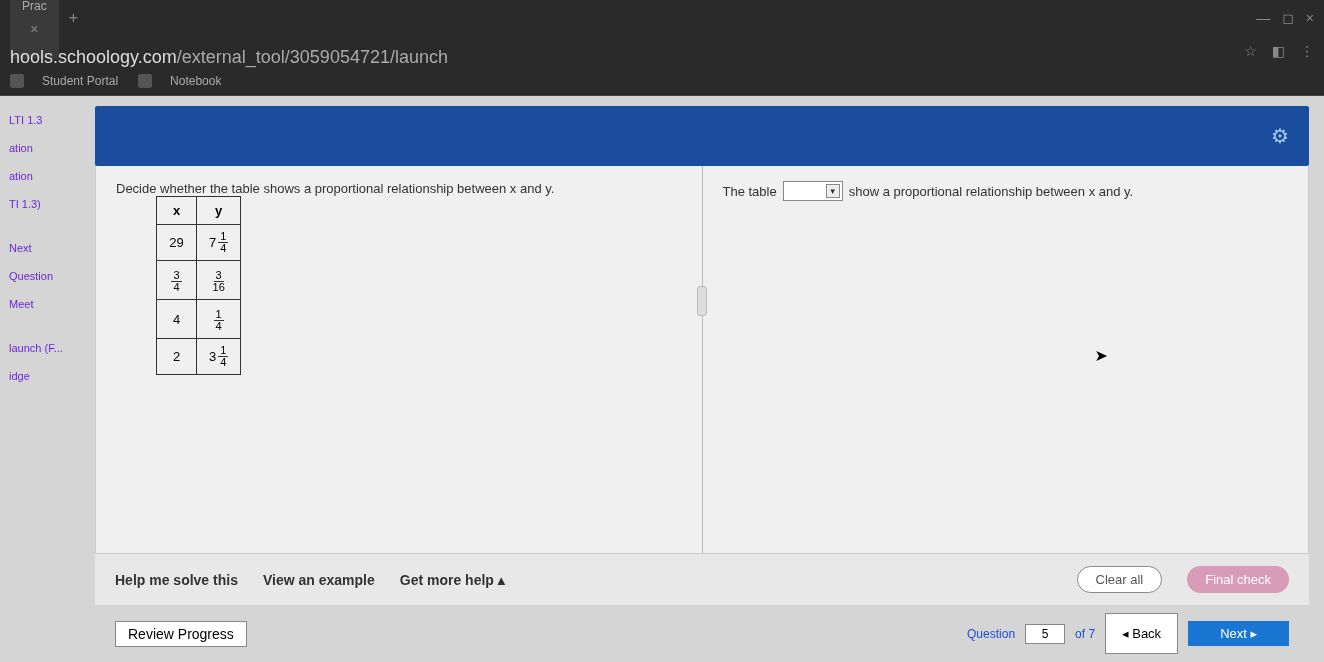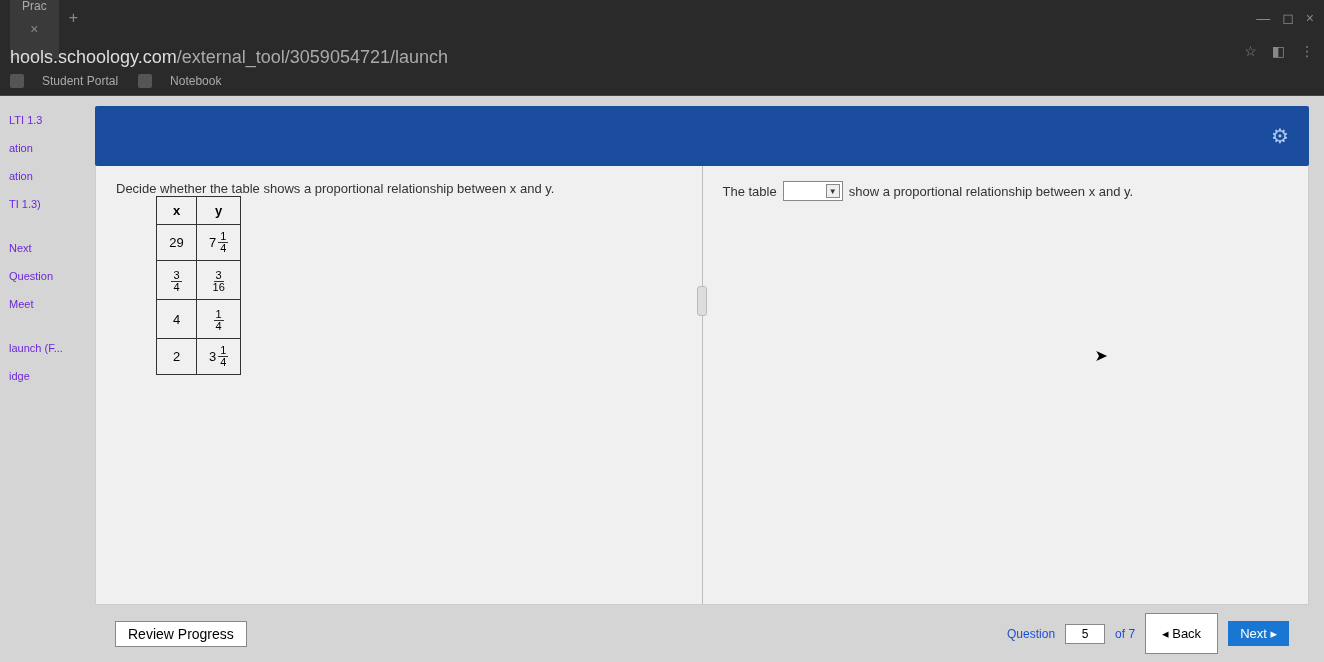--- a/index.html
+++ b/index.html
@@ -58,21 +58,21 @@
 .help-spacer { flex: 1; }
 .clear-btn { border: 1.5px solid #888; background: #fff; color: #555; padding: 5px 18px; border-radius: 15px; font-size: 13px; cursor: pointer; }
 .final-btn { background: #d89bb8; color: #fff; padding: 6px 18px; border-radius: 15px; font-size: 13px; cursor: pointer; border: none; }
 
 .nav-bar { padding: 8px 20px; display: flex; align-items: center; gap: 10px; }
 .review-btn { border: 1px solid #888; background: #fff; padding: 4px 12px; font-size: 14px; }
 .nav-spacer { flex: 1; }
 .q-label { font-size: 12px; color: #1d4ed8; }
 .q-box { border: 1px solid #888; background: #fff; width: 40px; height: 20px; display: inline-flex; align-items: center; justify-content: center; font-size: 12px; }
 .back-btn { border: 1px solid #888; background: #fff; padding: 12px 16px; font-size: 13px; }
-.next-btn { background: #1976d2; color: #fff; padding: 5px 12px; font-size: 13px; border: none; }
+.next-btn { background: #1976d2; color: #fff; padding: 5px 32px; font-size: 13px; border: none; }
 
 .cursor-ptr { position: absolute; right: 200px; top: 180px; font-size: 16px; color: #000; pointer-events: none; }
 </style>
 </head>
 <body>
 
 <div class="browser-chrome">
   <div class="tab">
     <span>Prac</span>
     <span class="tab-close">×</span>
@@ -201,20 +201,30 @@
           <span class="dropdown-box">
             <span class="dropdown-arrow">▼</span>
           </span>
           <span>show a proportional relationship between x and y.</span>
         </div>
         <div class="cursor-ptr">➤</div>
       </div>
 
     </div>
 
+    <div class="help-bar">
+      <span class="help-link">Help me solve this</span>
+      <span class="help-link">View an example</span>
+      <span class="help-link">
+        <span>Get more help</span> <span>▴</span>
+      </span>
+      <span class="help-spacer"></span>
+      <button class="clear-btn">Clear all</button>
+      <button class="final-btn">Final check</button>
+    </div>
 
     <div class="nav-bar">
       <button class="review-btn">Review Progress</button>
       <span class="nav-spacer"></span>
       <span class="q-label">Question</span>
       <span class="q-box">5</span>
       <span class="q-label">of 7</span>
       <button class="back-btn">◂ <span>Back</span></button>
       <button class="next-btn"><span>Next</span> ▸</button>
     </div>

